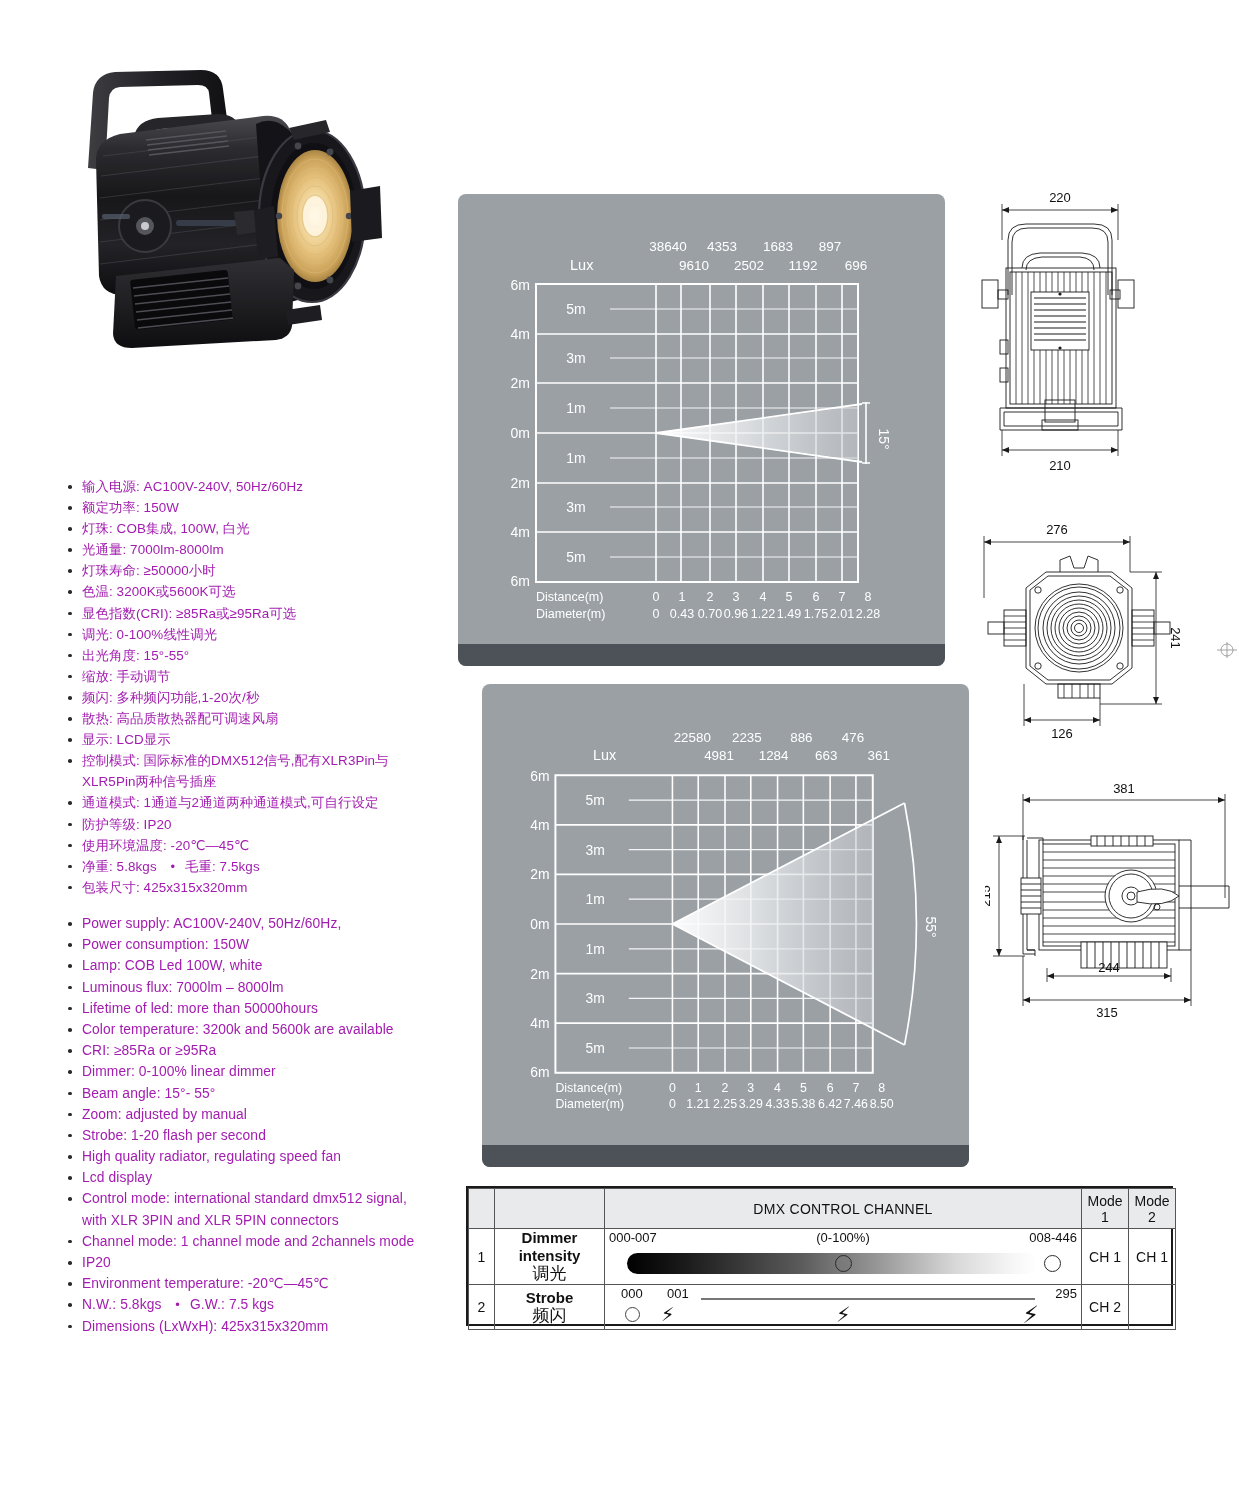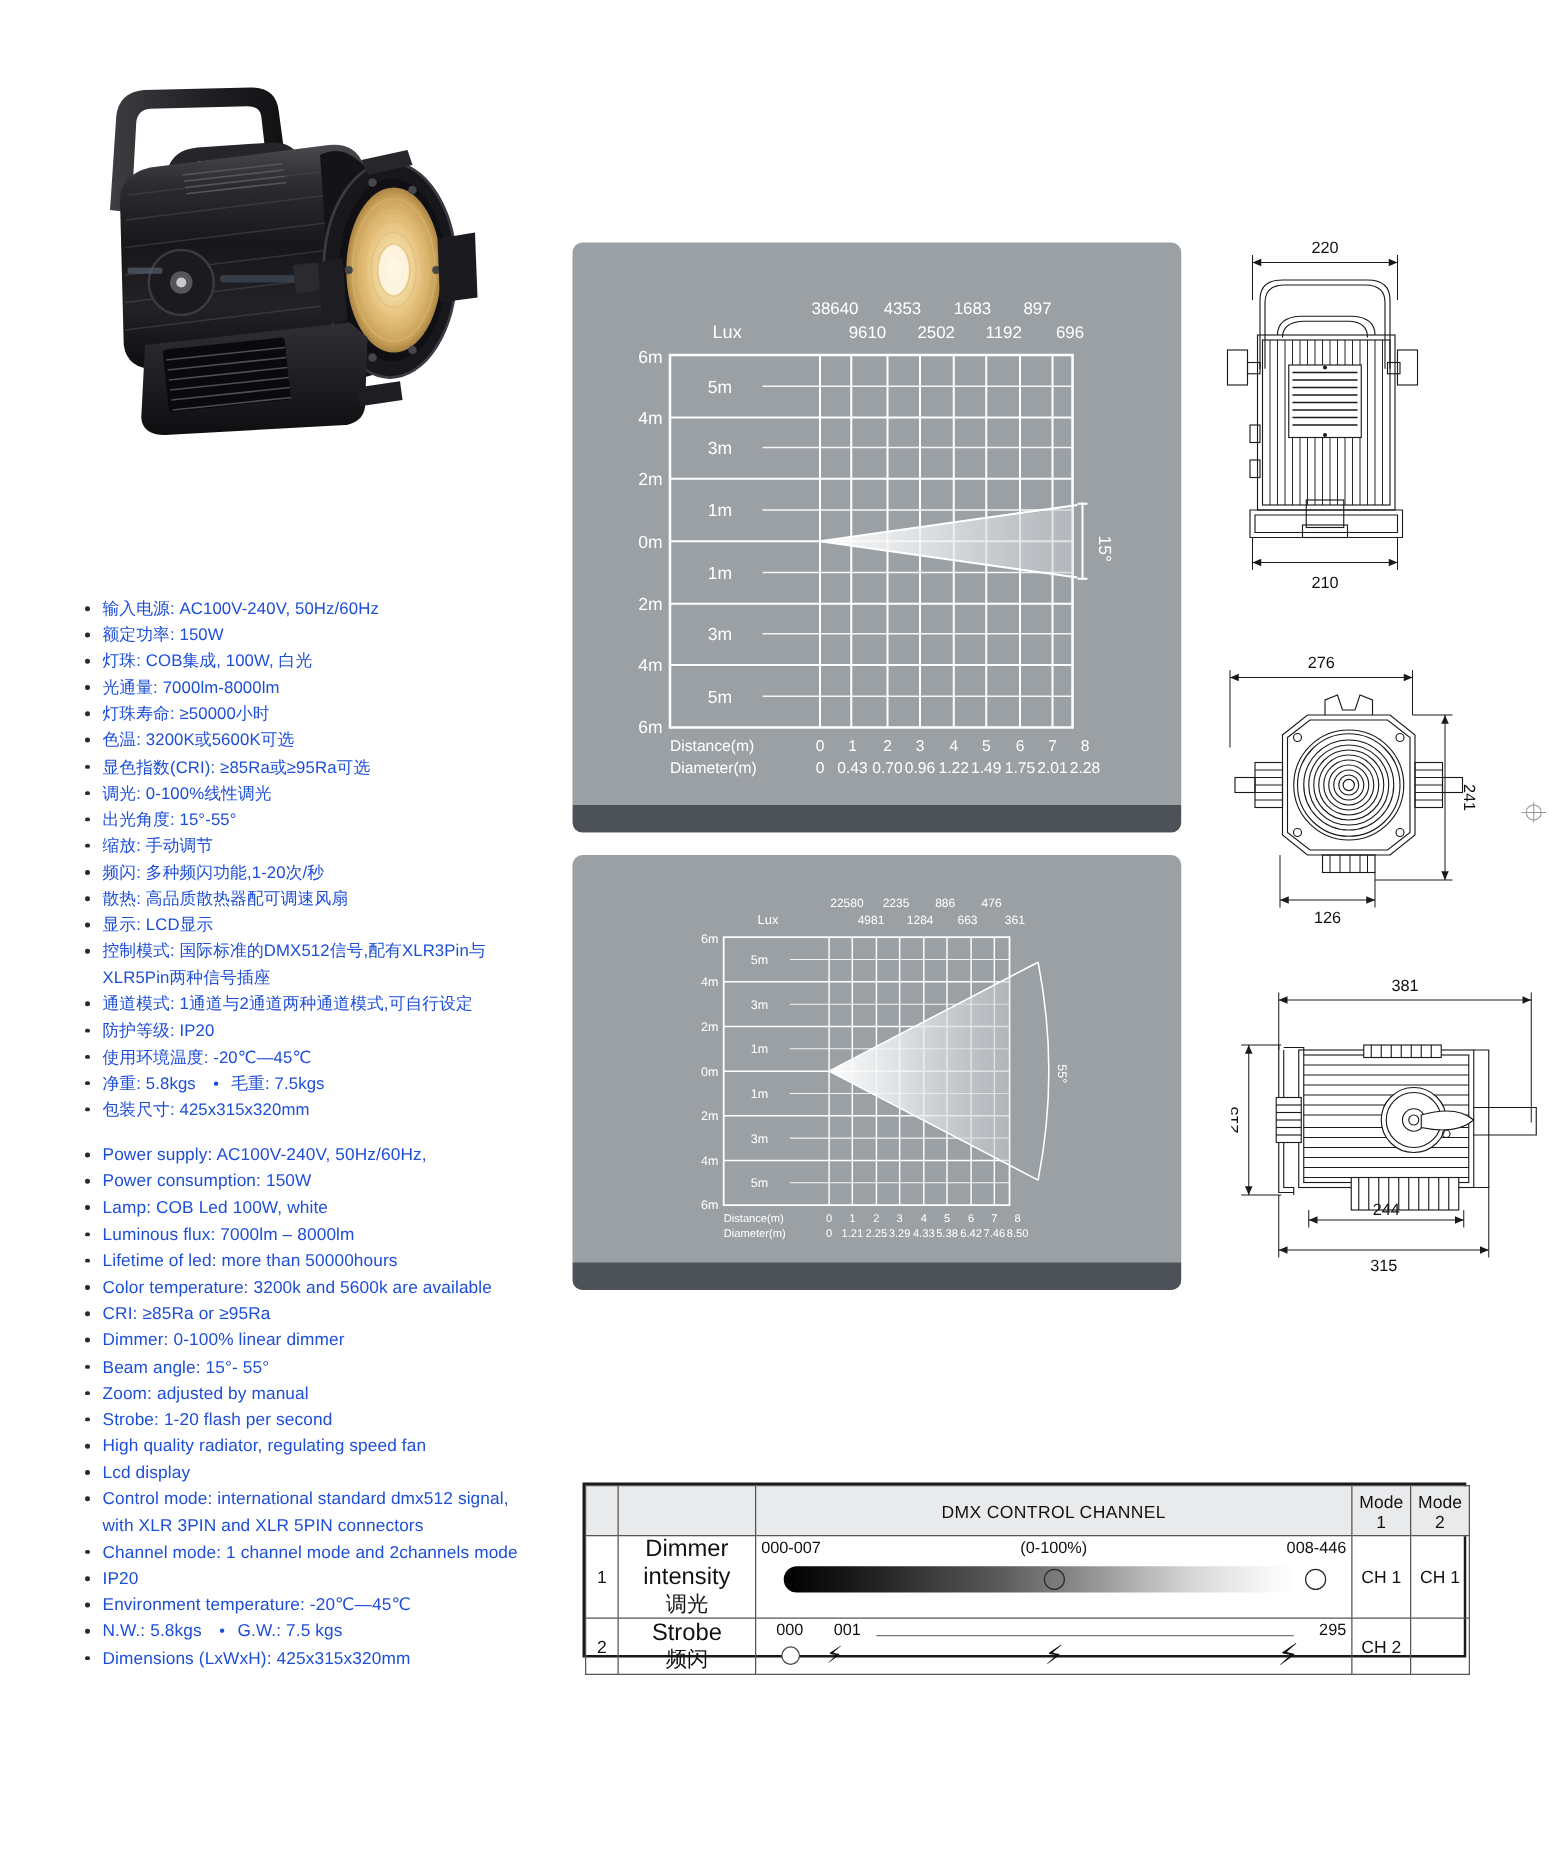--- a/index.html
+++ b/index.html
@@ -26,21 +26,21 @@
   .spec-block { position: absolute; }
   .spec-cn { left: 62px; top: 478px; width: 400px; }
   .spec-en { left: 62px; top: 915px; width: 400px; }
   ul.spec-list { list-style: none; margin: 0; padding: 0; }
   ul.spec-list li {
     position: relative;
     padding-left: 20px;
     margin-bottom: 3.5px;
     font-size: 13.4px;
     line-height: 17.6px;
-    color: #1d4ed8;
+    color: #a21caf;
     letter-spacing: 0.1px;
   }
   ul.spec-list li:before {
     content: "";
     position: absolute;
     left: 6px; top: 7px;
     width: 3.6px; height: 3.6px;
     border-radius: 50%;
     background: #2b2b2b;
   }
@@ -53,21 +53,21 @@
   }
 
   
   .photo-panel {
     position: absolute;
     background: #9ba0a5;
     border-radius: 8px;
     overflow: hidden;
   }
   .panel-1 { left: 458px; top: 194px; width: 487px; height: 472px; }
-  .panel-2 { left: 458px; top: 684px; width: 487px; height: 348px; }
+  .panel-2 { left: 482px; top: 684px; width: 487px; height: 483px; }
   .panel-footer {
     position: absolute;
     left: 0; right: 0; bottom: 0;
     height: 22px;
     background: #4c5257;
   }
   .chart-svg { position: absolute; left: 0; top: 0; width: 100%; height: 100%; }
 
   
   .tech-draw { position: absolute; }
@@ -113,21 +113,21 @@
     font-size: 20.5px;
     font-weight: bold;
     letter-spacing: 0.3px;
     margin-top: 34px;
   }
   .mode-hdr { font-size: 13.5px; }
   .ch-cell { font-size: 13.5px; }
   .row-dimmer td { height: 51px; }
   .row-strobe td { height: 45px; }
   .name-cell { line-height: 1.18; padding: 2px 1px; }
-  .name-en { font-size: 19px; display: block; }
+  .name-en { font-size: 15px; display: block; font-weight: bold; }
   .name-cn { font-size: 17px; display: block; text-align: center; }
 
   .bar-cell { position: relative; padding: 0 8px; }
   .bar-inner { position: relative; width: 100%; height: 100%; }
   .bar-labels {
     position: relative;
     height: 19px;
     font-size: 13px;
   }
   .bar-labels span { position: absolute; top: 1px; }

